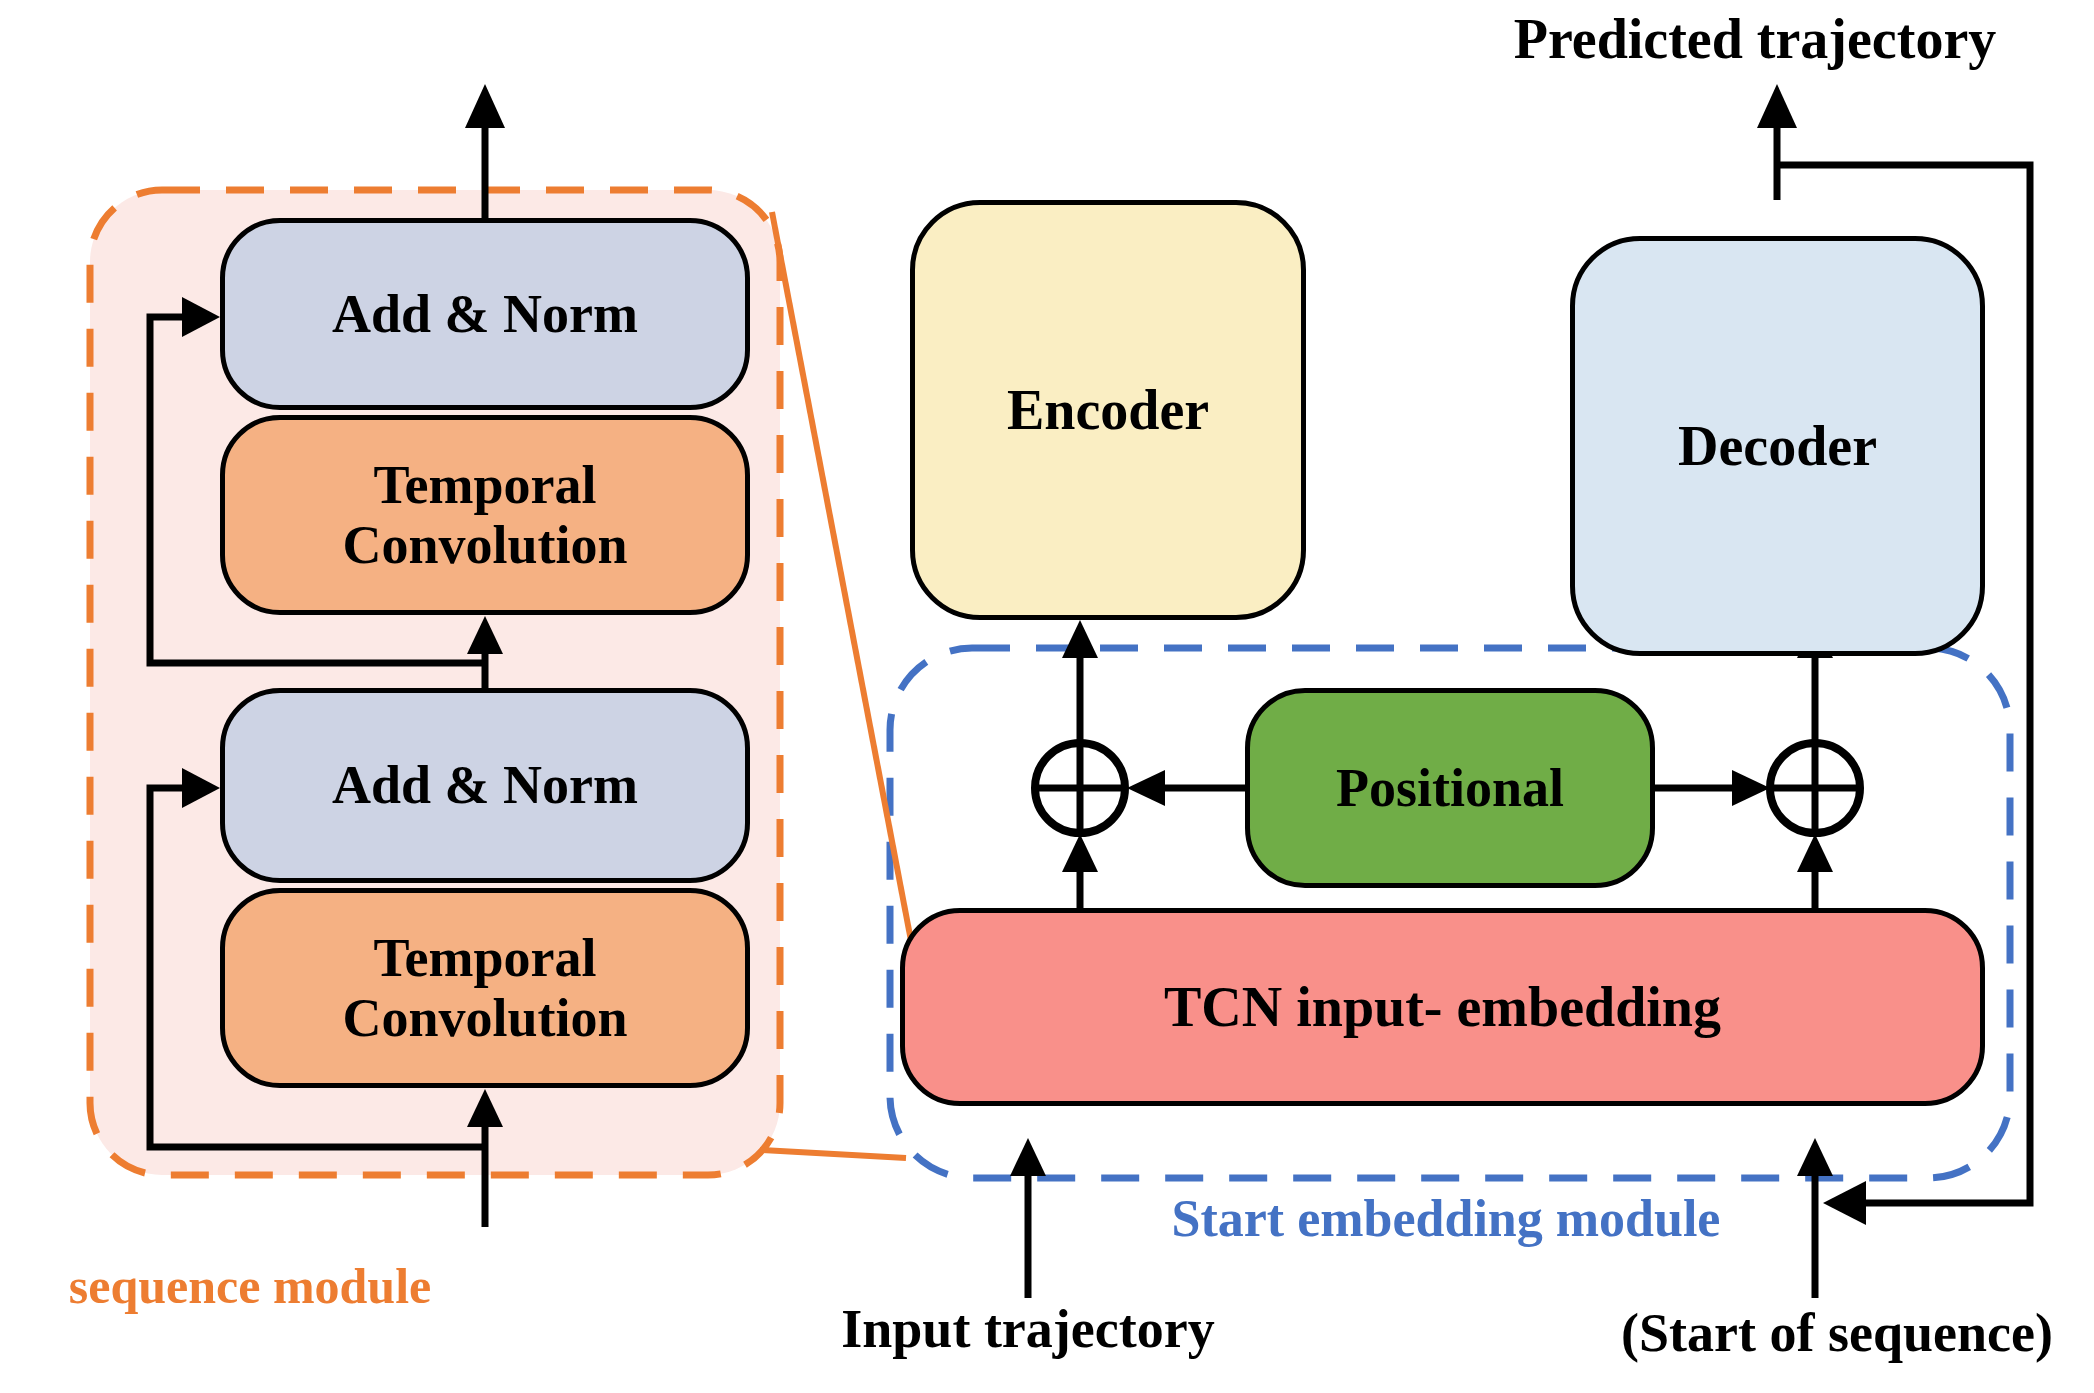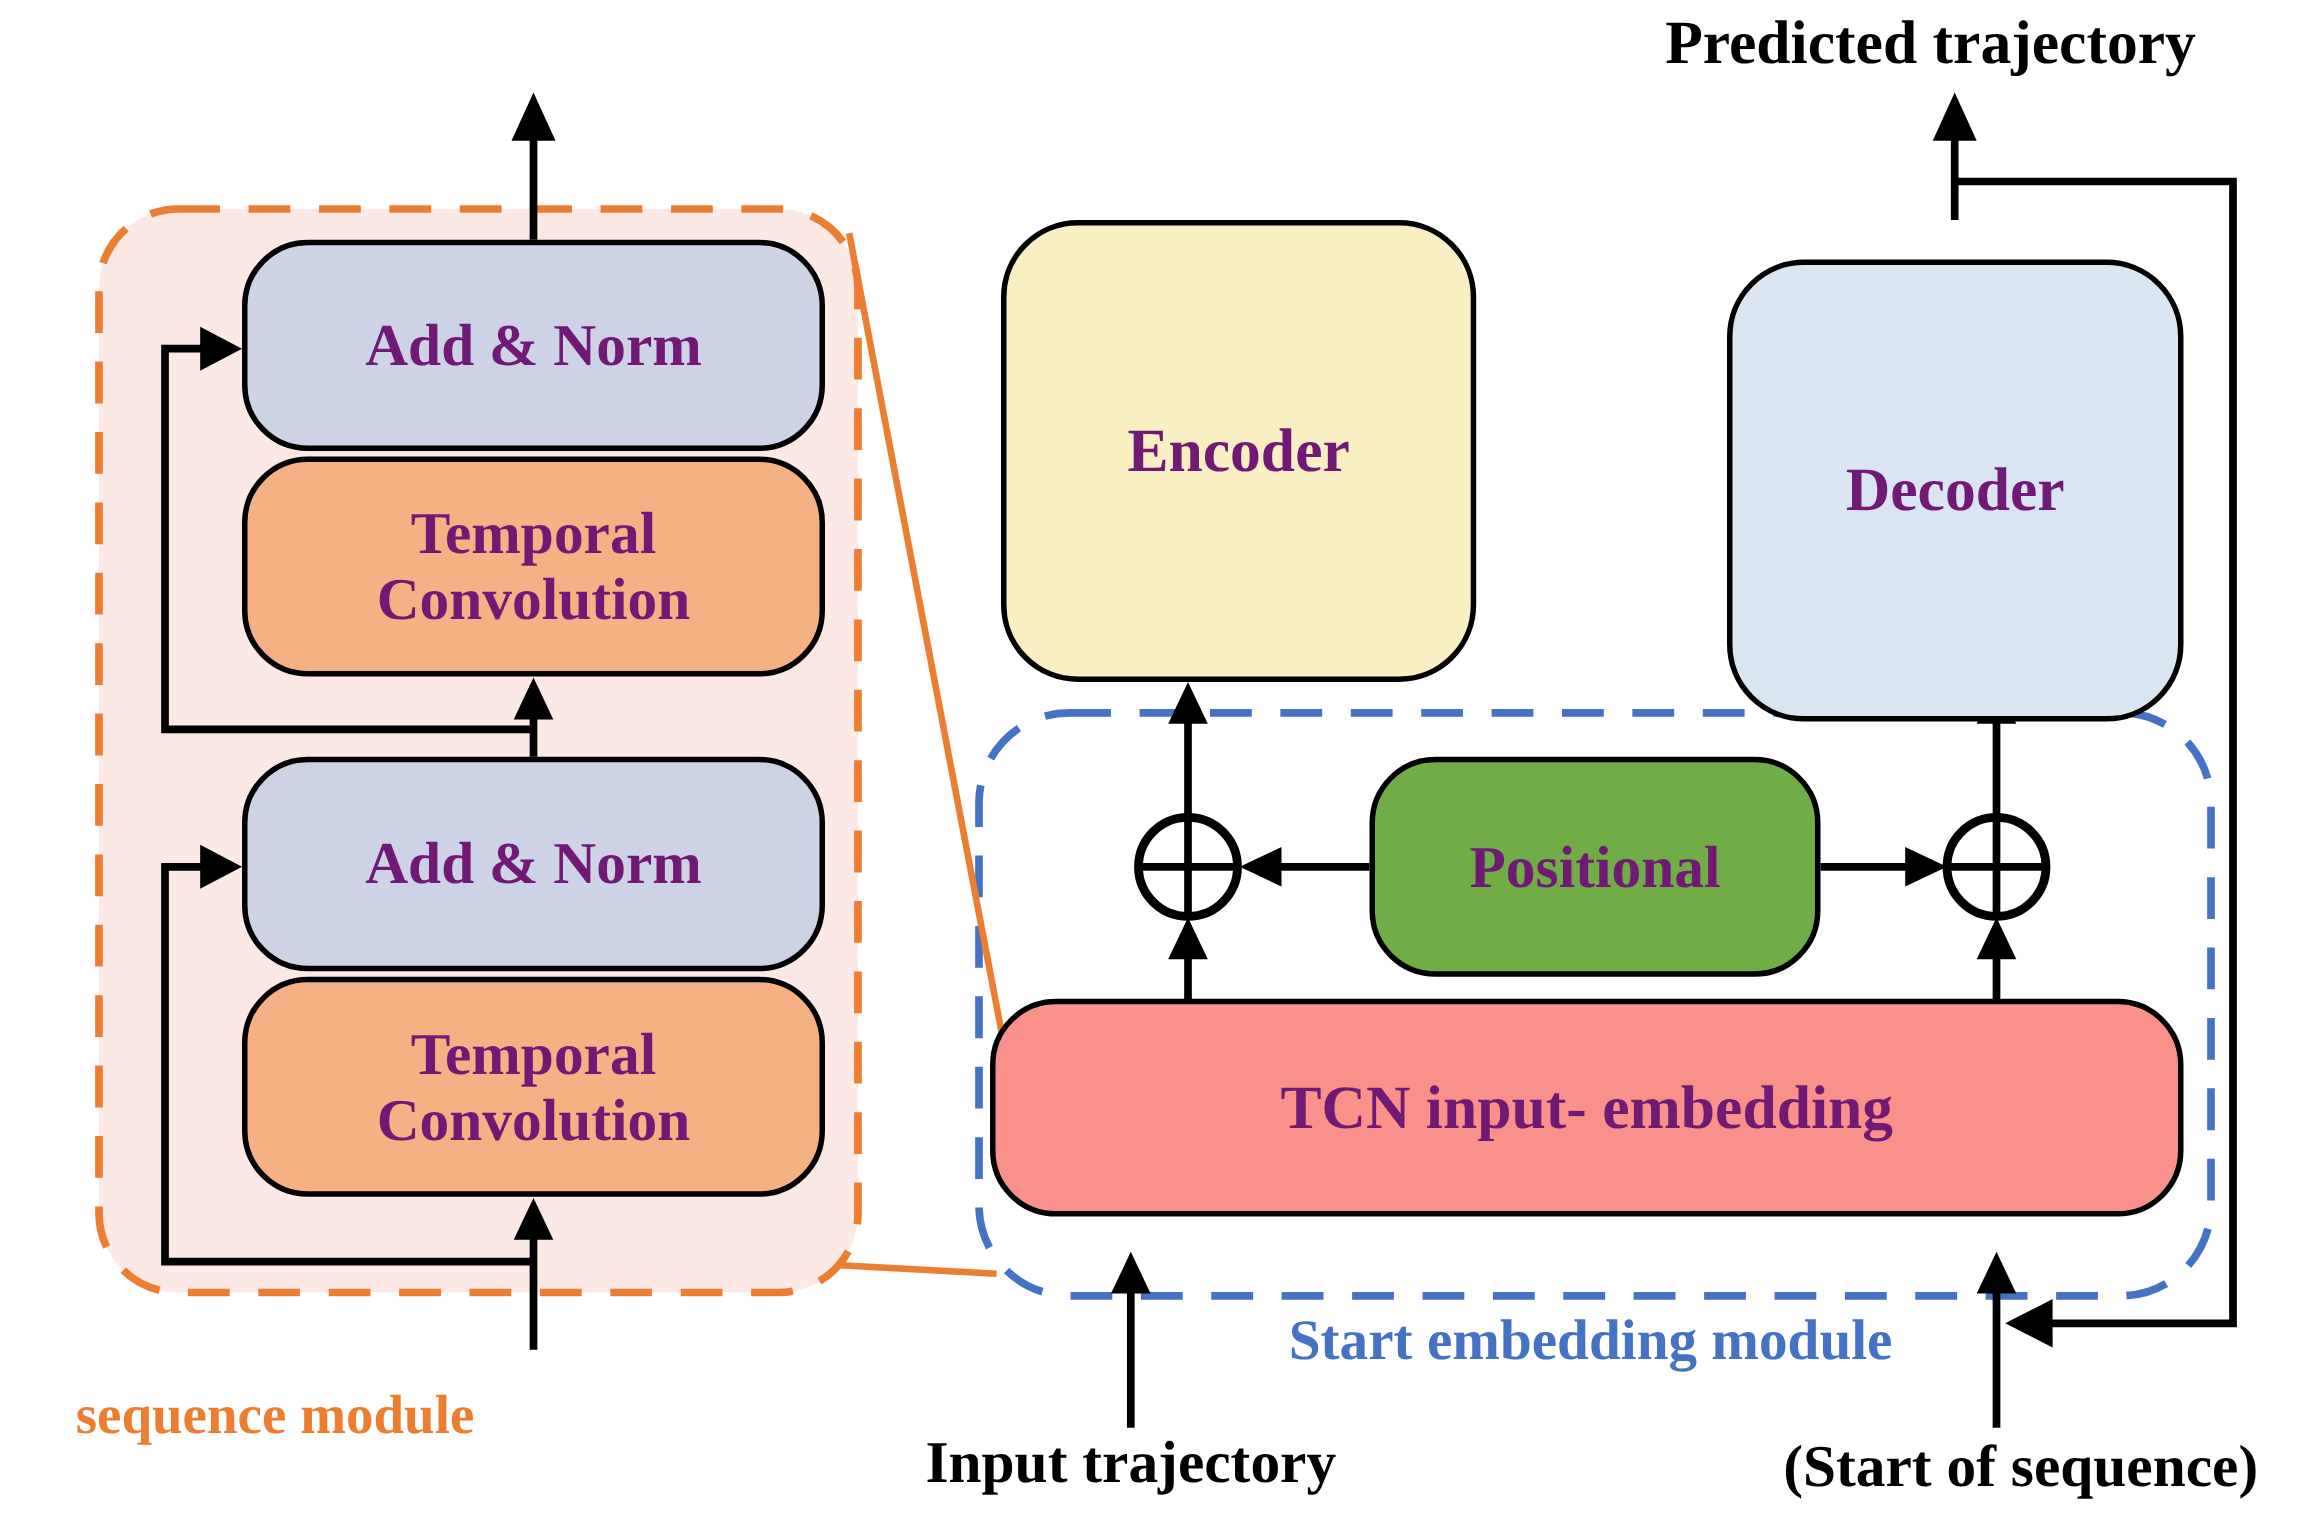--- a/index.html
+++ b/index.html
@@ -24,30 +24,30 @@
   .dashed-blue{fill:none;stroke:var(--accent-blue);stroke-width:7;stroke-dasharray:38 26;}
   .callout{stroke:var(--accent-orange);stroke-width:6;fill:none;}
   .cline{stroke:var(--line-color);stroke-width:7;fill:none;}
   .ahead{fill:var(--line-color);stroke:none;}
   .pluscircle{fill:#ffffff;stroke:var(--line-color);stroke-width:8;}
   .plusbar{stroke:var(--line-color);stroke-width:7;}
 
   .block{
     position:absolute;display:flex;align-items:center;justify-content:center;
     text-align:center;box-sizing:border-box;border:5px solid var(--line-color);
-    font-weight:bold;color:#701a75;line-height:1.12;
+    font-weight:bold;color:#000000;line-height:1.12;
   }
   .r60{border-radius:60px;} .r70{border-radius:70px;}
   .fs54{font-size:54px;} .fs56{font-size:56px;}
 
   .block-add-norm-1{left:220px;top:218px;width:530px;height:192px;background:var(--add-norm-fill);}
   .block-temporal-1{left:220px;top:415px;width:530px;height:200px;background:var(--temporal-fill);}
   .block-add-norm-2{left:220px;top:688px;width:530px;height:195px;background:var(--add-norm-fill);}
   .block-temporal-2{left:220px;top:888px;width:530px;height:200px;background:var(--temporal-fill);}
-  .block-encoder{left:910px;top:200px;width:432px;height:420px;background:var(--encoder-fill);}
+  .block-encoder{left:910px;top:200px;width:396px;height:420px;background:var(--encoder-fill);}
   .block-decoder{left:1570px;top:200px;width:415px;height:420px;background:var(--decoder-fill);margin-top:36px;}
   .block-positional{left:1245px;top:688px;width:410px;height:200px;background:var(--positional-fill);}
   .block-tcn-embed{left:900px;top:908px;width:1085px;height:198px;background:var(--tcn-embed-fill);}
 
   .flabel{position:absolute;font-weight:bold;text-align:center;color:#000;line-height:1.18;}
   .label-predicted{left:1485px;top:6px;width:540px;font-size:56px;}
   .label-input-traj{left:778px;top:1298px;width:500px;font-size:54px;}
   .label-start-seq{left:1582px;top:1302px;width:510px;font-size:54px;font-family:Liberation Serif, serif;}
   .label-tcn-module{left:20px;top:1198px;width:460px;font-size:50px;color:var(--accent-orange);}
   .label-input-embed{left:1096px;top:1188px;width:700px;font-size:52px;color:var(--accent-blue);}

